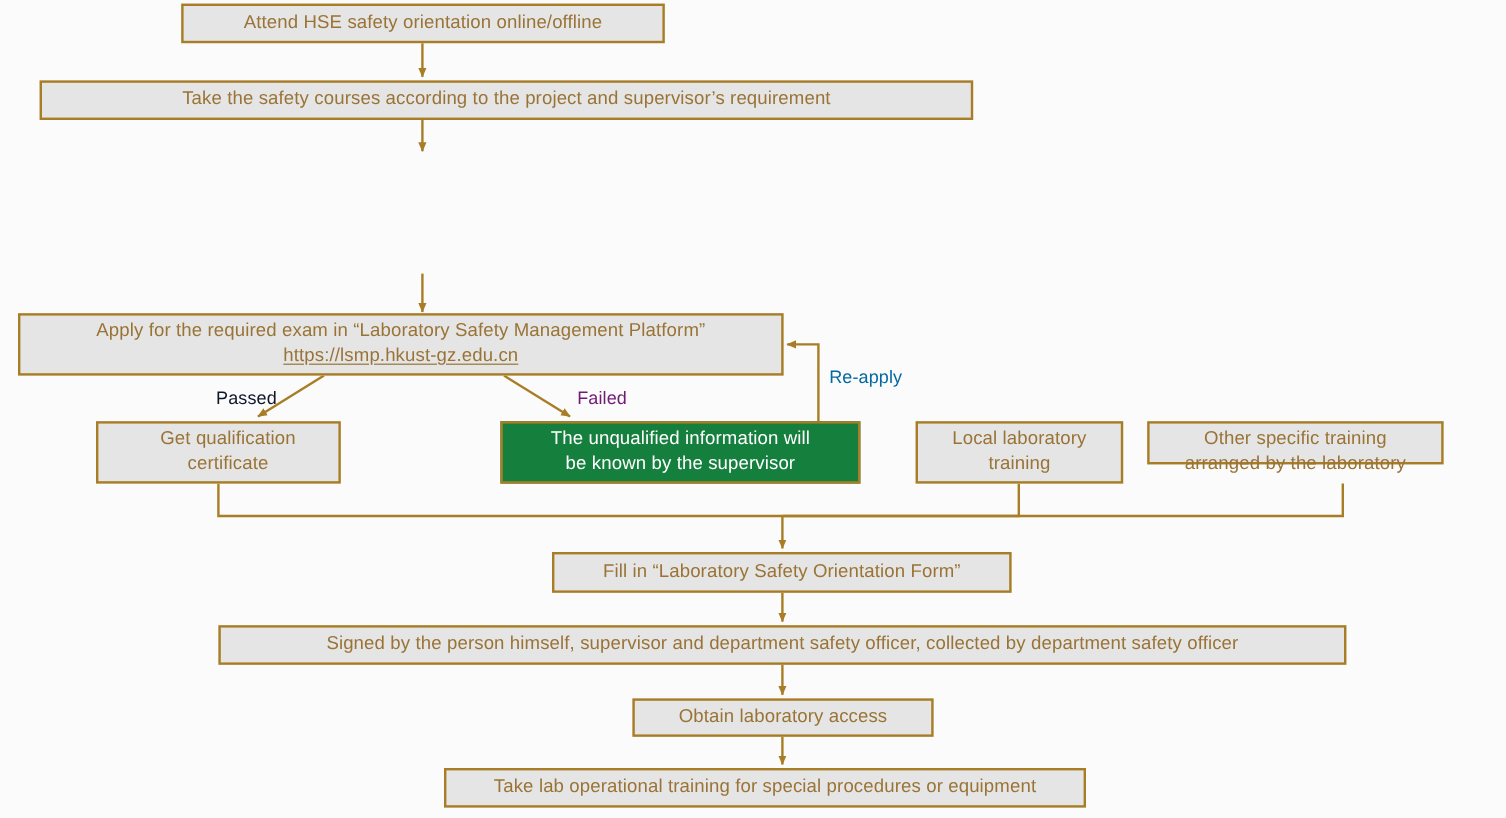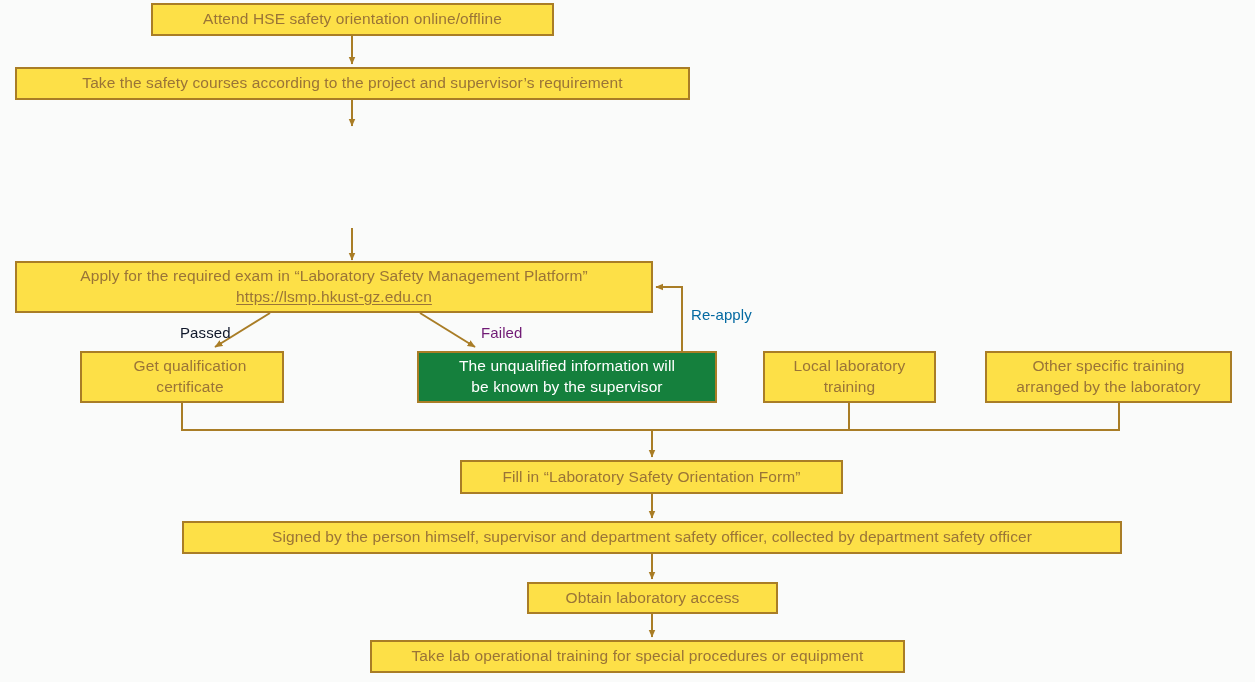--- a/index.html
+++ b/index.html
@@ -25,21 +25,21 @@
     position: absolute;
     left: 0; top: 0;
     width: 1255px;
     height: 682px;
     pointer-events: none;
   }
   .node {
     position: absolute;
     box-sizing: border-box;
     border: 2px solid #a97d26;
-    background: #fde047;
+    background: #e5e5e5;
     color: #9a7437;
     display: flex;
     align-items: center;
     justify-content: center;
     text-align: center;
     font-size: 15.5px;
     line-height: 1.33;
     padding: 3px 10px;
     letter-spacing: 0.1px;
   }
@@ -105,21 +105,21 @@
       <line x1="652" y1="553" x2="652" y2="579" marker-end="url(#arrowhead)"></line>
 
       <line x1="652" y1="613" x2="652" y2="637" marker-end="url(#arrowhead)"></line>
     </g>
   </svg>
 
   <div class="node" style="left:151px; top:3px; width:403px; height:33px;">
     <span class="line">Attend HSE safety orientation online/offline</span>
   </div>
 
-  <div class="node" style="left:15px; top:67px; width:675px; height:33px;">
+  <div class="node" style="left:33px; top:67px; width:778px; height:33px;">
     <span class="line">Take the safety courses according to the project and supervisor’s requirement</span>
   </div>
 
 
   <div class="node" style="left:15px; top:261px; width:638px; height:52px; flex-direction:column; justify-content:center;">
     <span class="line">Apply for the required exam in “Laboratory Safety Management Platform”</span>
     <span class="url">https://lsmp.hkust-gz.edu.cn</span>
   </div>
 
   <div class="edge-label passed" style="left:180px; top:324px;">Passed</div>
@@ -136,21 +136,21 @@
   <div class="node filled" style="left:417px; top:351px; width:300px; height:52px; flex-direction:column; justify-content:center;">
     <span class="line">The unqualified information will</span>
     <span class="line">be known by the supervisor</span>
   </div>
 
   <div class="node" style="left:763px; top:351px; width:173px; height:52px; flex-direction:column; justify-content:center;">
     <span class="line">Local laboratory</span>
     <span class="line">training</span>
   </div>
 
-  <div class="node" style="left:985px; top:351px; width:247px; height:52px; flex-direction:column; justify-content:flex-start;">
+  <div class="node" style="left:956px; top:351px; width:247px; height:36px; flex-direction:column; justify-content:flex-start;">
     <span class="line">Other specific training</span>
     <span class="line">arranged by the laboratory</span>
   </div>
 
   <div class="node" style="left:460px; top:460px; width:383px; height:34px;">
     <span class="line">Fill in “Laboratory Safety Orientation Form”</span>
   </div>
 
   <div class="node" style="left:182px; top:521px; width:940px; height:33px;">
     <span class="line">Signed by the person himself, supervisor and department safety officer, collected by department safety officer</span>

